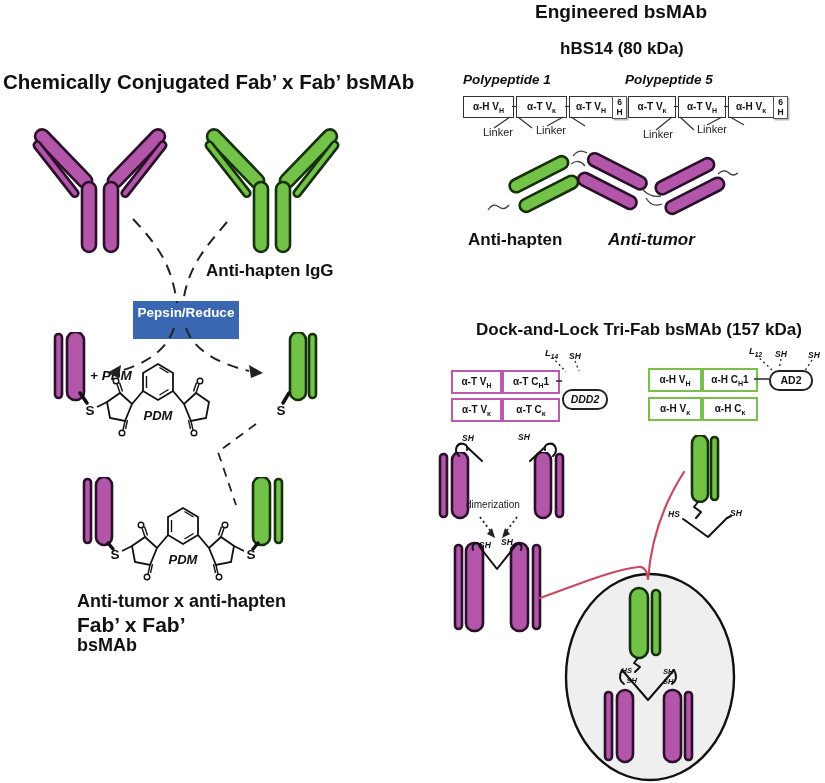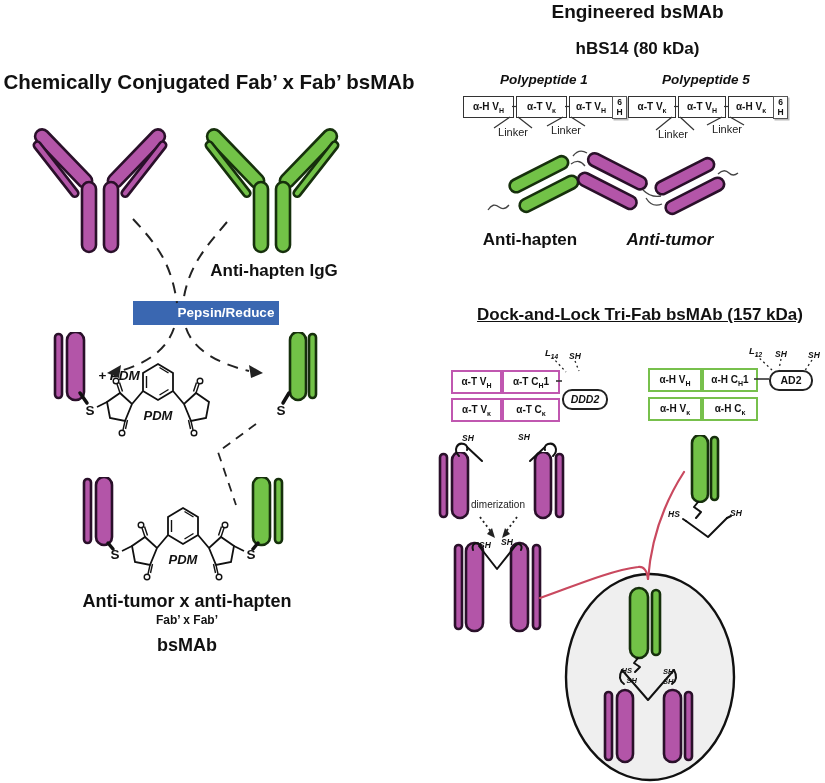--- a/index.html
+++ b/index.html
@@ -1,19 +1,19 @@
 <!DOCTYPE html>
 <html><head>
 <meta charset="utf-8">
 <style>
   html,body{margin:0;padding:0;background:#fff;}
   #canvas{position:relative;width:825px;height:783px;background:#fff;overflow:hidden;
           font-family:"Liberation Sans",sans-serif;color:#111;}
   .abs{position:absolute;}
-  .ctr{text-align:center;}
+  .ctr{text-align:left;}
   .t-xl{font-size:20.5px;font-weight:bold;}
   .t-lg{font-size:19px;font-weight:bold;}
   .t-md{font-size:17px;font-weight:bold;}
   .t-sm{font-size:13.5px;font-weight:bold;font-style:italic;}
   .t-linker{font-size:11px;color:#222;}
   .dbox{height:20px;line-height:20px;background:#fff;border:1.5px solid #333;
         font-size:10px;font-weight:bold;text-align:center;}
   .dbox sub{font-size:7px;}
   .mbox{border:2px solid #c057b0;height:20px;line-height:20px;background:#fff;
         font-size:10px;font-weight:bold;text-align:center;}
@@ -85,21 +85,21 @@
       </g>
     <g transform="translate(93,86) rotate(38)">
         <rect class="gr" x="-3.5" y="-68" width="7" height="68" rx="3.5"></rect>
       </g>
     <rect class="gr" x="52" y="72" width="14" height="70" rx="7"></rect>
     <rect class="gr" x="74" y="72" width="14" height="70" rx="7"></rect>
   </svg>
 
   <div class="abs t-md ctr" style="left:206px;top:261px;width:136px;">Anti-hapten IgG</div>
 
-  <div class="abs pepsin" style="left:133px;top:301px;width:106px;height:24px;padding-left:40px;">Pepsin/Reduce</div>
+  <div class="abs pepsin" style="left:133px;top:301px;width:106px;height:38px;">Pepsin/Reduce</div>
 
   <div class="abs t-sm ctr" style="left:90px;top:344px;width:58px;margin-top:24px;">+ PDM</div>
 
   <svg class="abs" style="left:53px;top:332px;" width="34" height="70" viewBox="0 0 34 70">
     <rect class="pu" x="2" y="2" width="7" height="64" rx="3.5"></rect>
     <rect class="pu" x="14" y="0" width="17" height="68" rx="8"></rect>
   </svg>
 
   <svg class="abs" style="left:288px;top:332px;" width="32" height="70" viewBox="0 0 32 70">
     <rect class="gr" x="2" y="0" width="16" height="68" rx="8"></rect>
@@ -160,21 +160,21 @@
     <circle class="ocirc" cx="122" cy="23" r="2.8"></circle>
     <line class="chemthin" x1="113" y1="63" x2="115" y2="72"></line>
       <line class="chemthin" x1="110.5" y1="62" x2="112.5" y2="71"></line>
     <circle class="ocirc" cx="116" cy="75" r="2.8"></circle>
     <line class="chem" x1="131" y1="44" x2="141" y2="49"></line>
     <text class="stxt" x="148" y="57" text-anchor="middle">S</text>
     <text class="pdmtxt" x="80" y="62" text-anchor="middle">PDM</text>
   </svg>
 
   <div class="abs ctr" style="left:77px;top:591px;width:220px;font-size:18px;font-weight:bold;">Anti-tumor x anti-hapten</div>
-  <div class="abs ctr" style="left:77px;top:613px;width:220px;font-size:12px;font-weight:bold;">Fab’ x Fab’</div>
+  <div class="abs ctr" style="left:77px;top:613px;width:220px;font-size:21px;font-weight:bold;">Fab’ x Fab’</div>
   <div class="abs ctr" style="left:77px;top:635px;width:220px;font-size:18px;font-weight:bold;">bsMAb</div>
 
   <div class="abs t-lg ctr" style="left:535px;top:1px;width:205px;">Engineered bsMAb</div>
   <div class="abs t-md ctr" style="left:560px;top:39px;width:155px;">hBS14 (80 kDa)</div>
 
   <div class="abs t-sm ctr" style="left:463px;top:72px;width:162px;">Polypeptide 1</div>
   <div class="abs t-sm ctr" style="left:625px;top:72px;width:162px;">Polypeptide 5</div>
 
   <div class="abs dbox" style="left:463px;top:96px;width:49px;">
     <span>α-H V</span><sub>H</sub></div>
@@ -217,21 +217,21 @@
     </g>
     <g transform="translate(231,46) rotate(-27)">
       <rect class="pu" x="-33" y="-18" width="64" height="13" rx="6.5"></rect>
       <rect class="pu" x="-33" y="4" width="64" height="13" rx="6.5"></rect>
     </g>
   </svg>
 
   <div class="abs t-md ctr" style="left:468px;top:230px;width:124px;">Anti-hapten</div>
   <div class="abs t-md ctr" style="left:608px;top:230px;width:124px;font-style:italic;">Anti-tumor</div>
 
-  <div class="abs t-md ctr" style="left:476px;top:305px;width:328px;text-decoration:underline;">Dock-and-Lock Tri-Fab bsMAb (157 kDa)</div>
+  <div class="abs t-md ctr" style="left:476px;top:320px;width:328px;">Dock-and-Lock Tri-Fab bsMAb (157 kDa)</div>
 
   <div class="abs mbox" style="left:451px;top:370px;width:47px;">
     <span>α-T V</span><sub>H</sub></div>
   <div class="abs mbox" style="left:502px;top:370px;width:54px;">
     <span>α-T C</span><sub>H</sub><span>1</span></div>
   <div class="abs mbox" style="left:451px;top:398px;width:47px;">
     <span>α-T V</span><sub>κ</sub></div>
   <div class="abs mbox" style="left:502px;top:398px;width:54px;">
     <span>α-T C</span><sub>κ</sub></div>
   <div class="abs oval" style="left:562px;top:389px;width:42px;font-style:italic;">DDD2</div>

